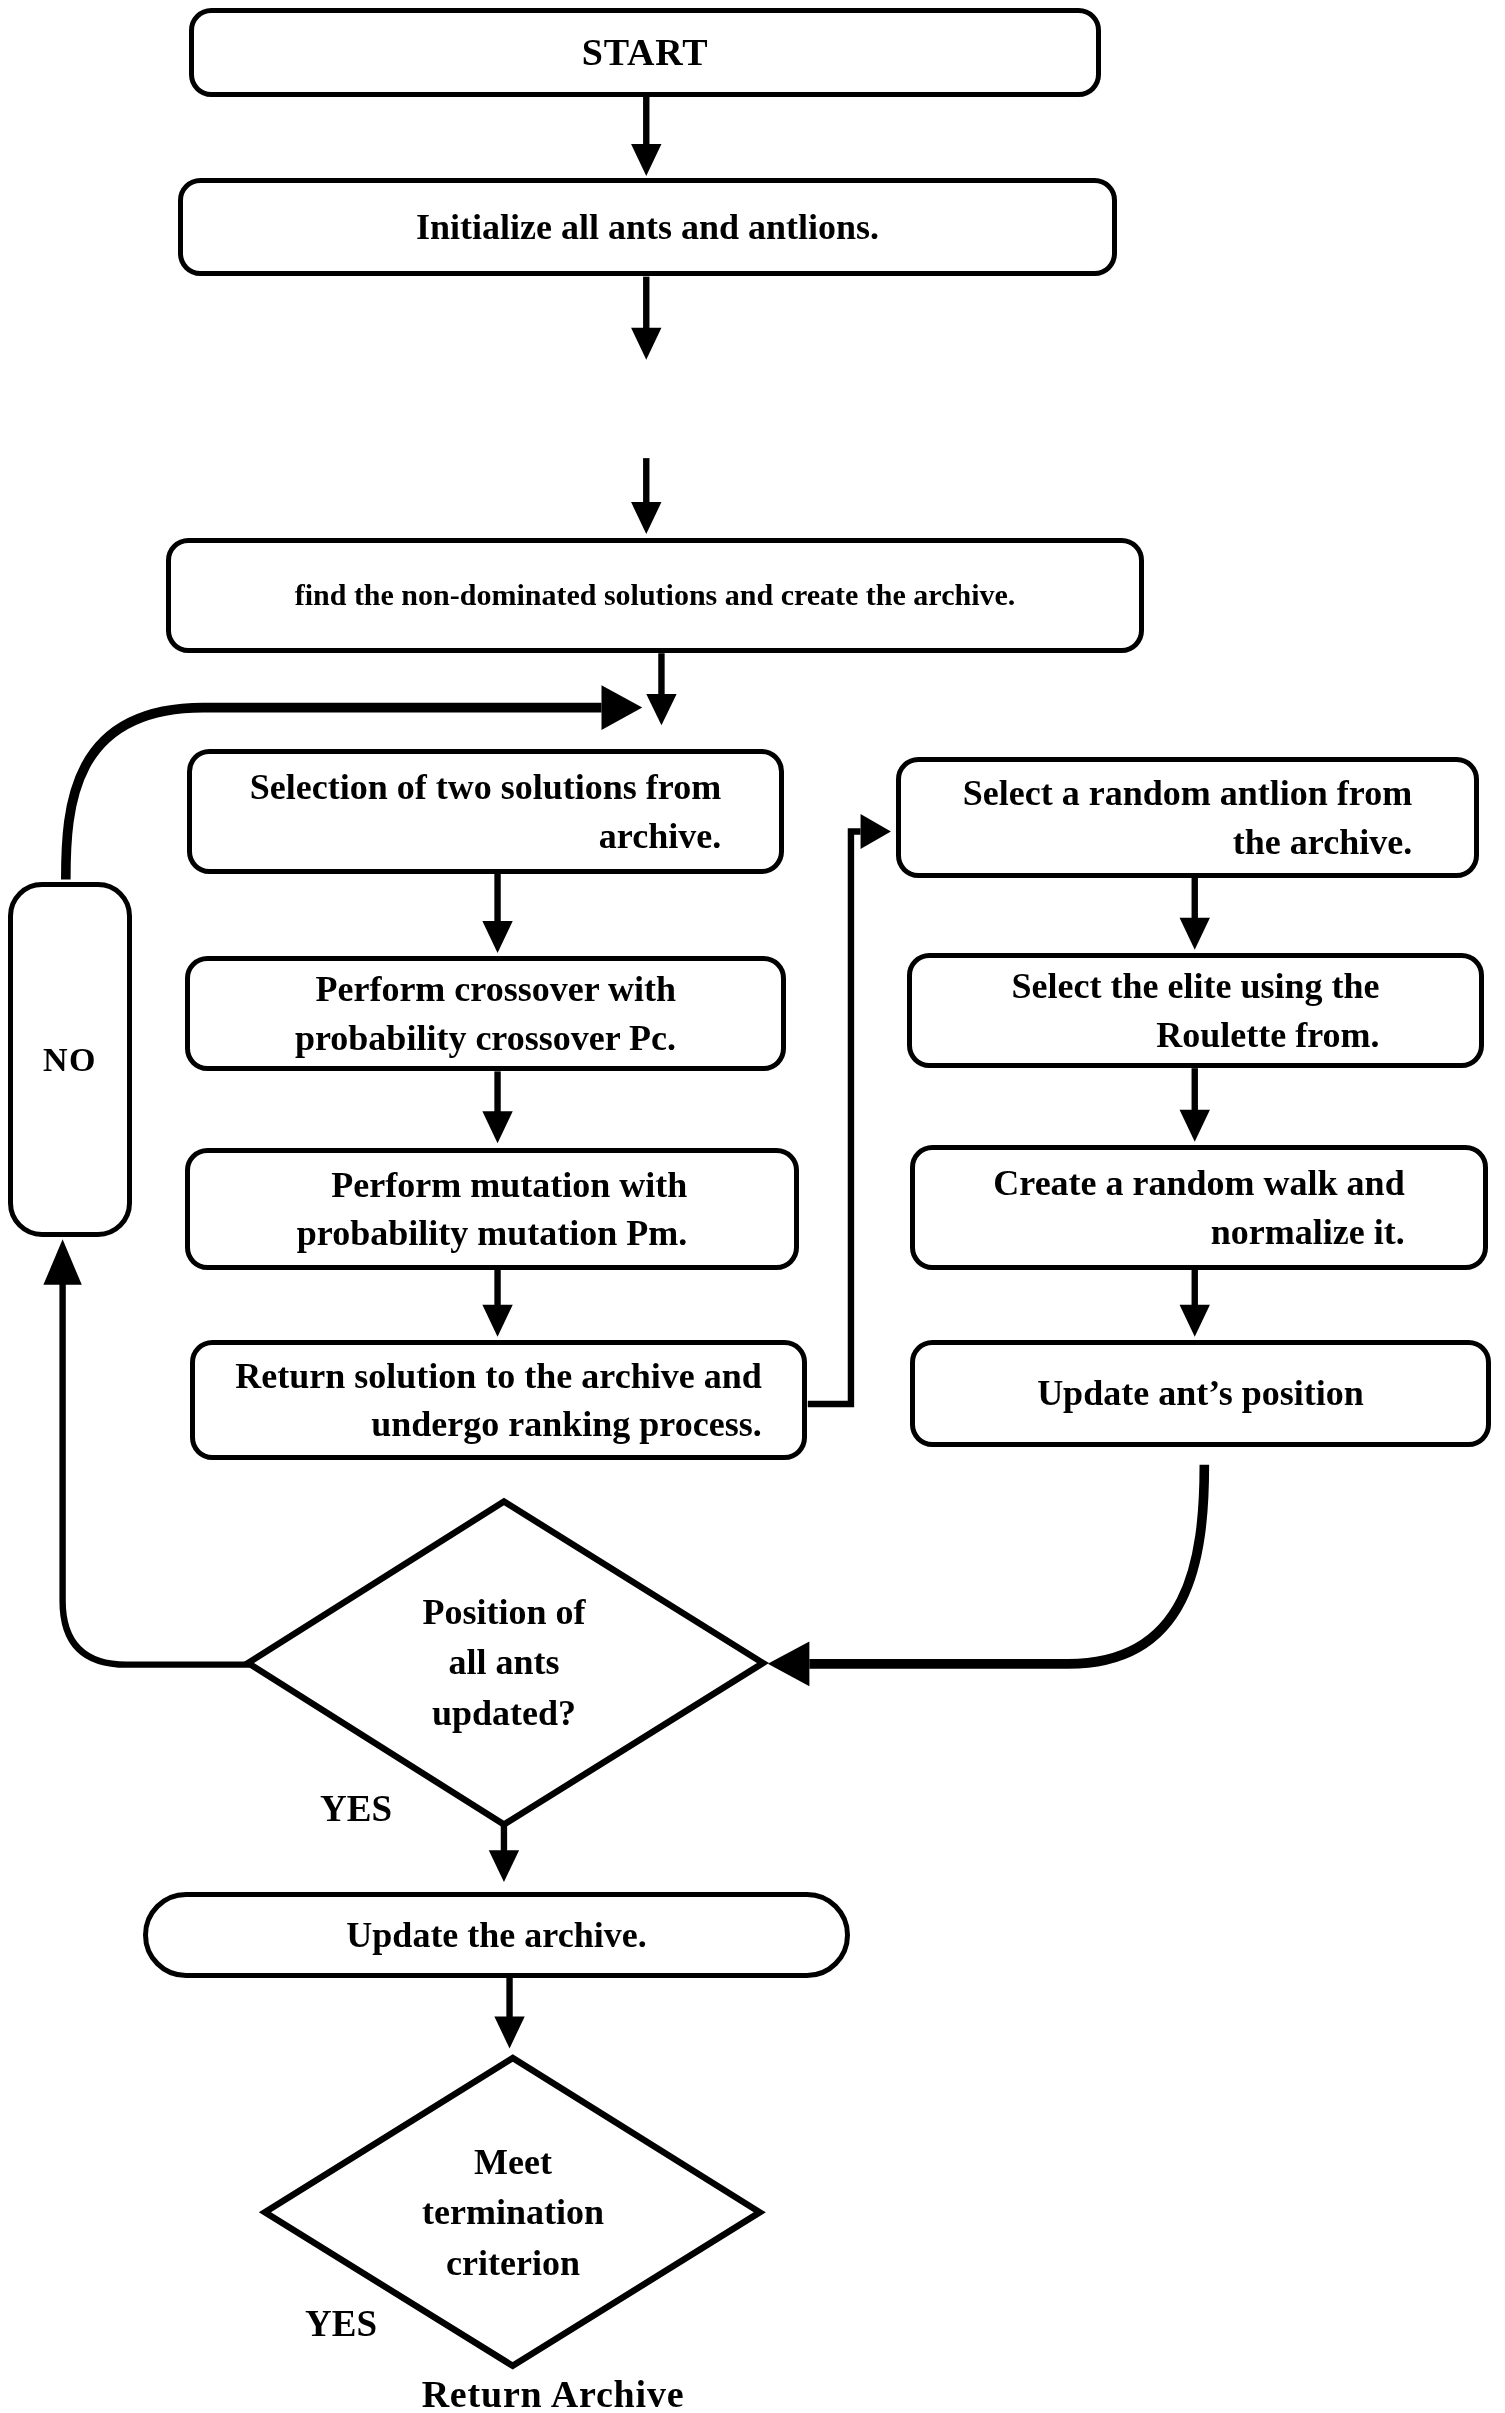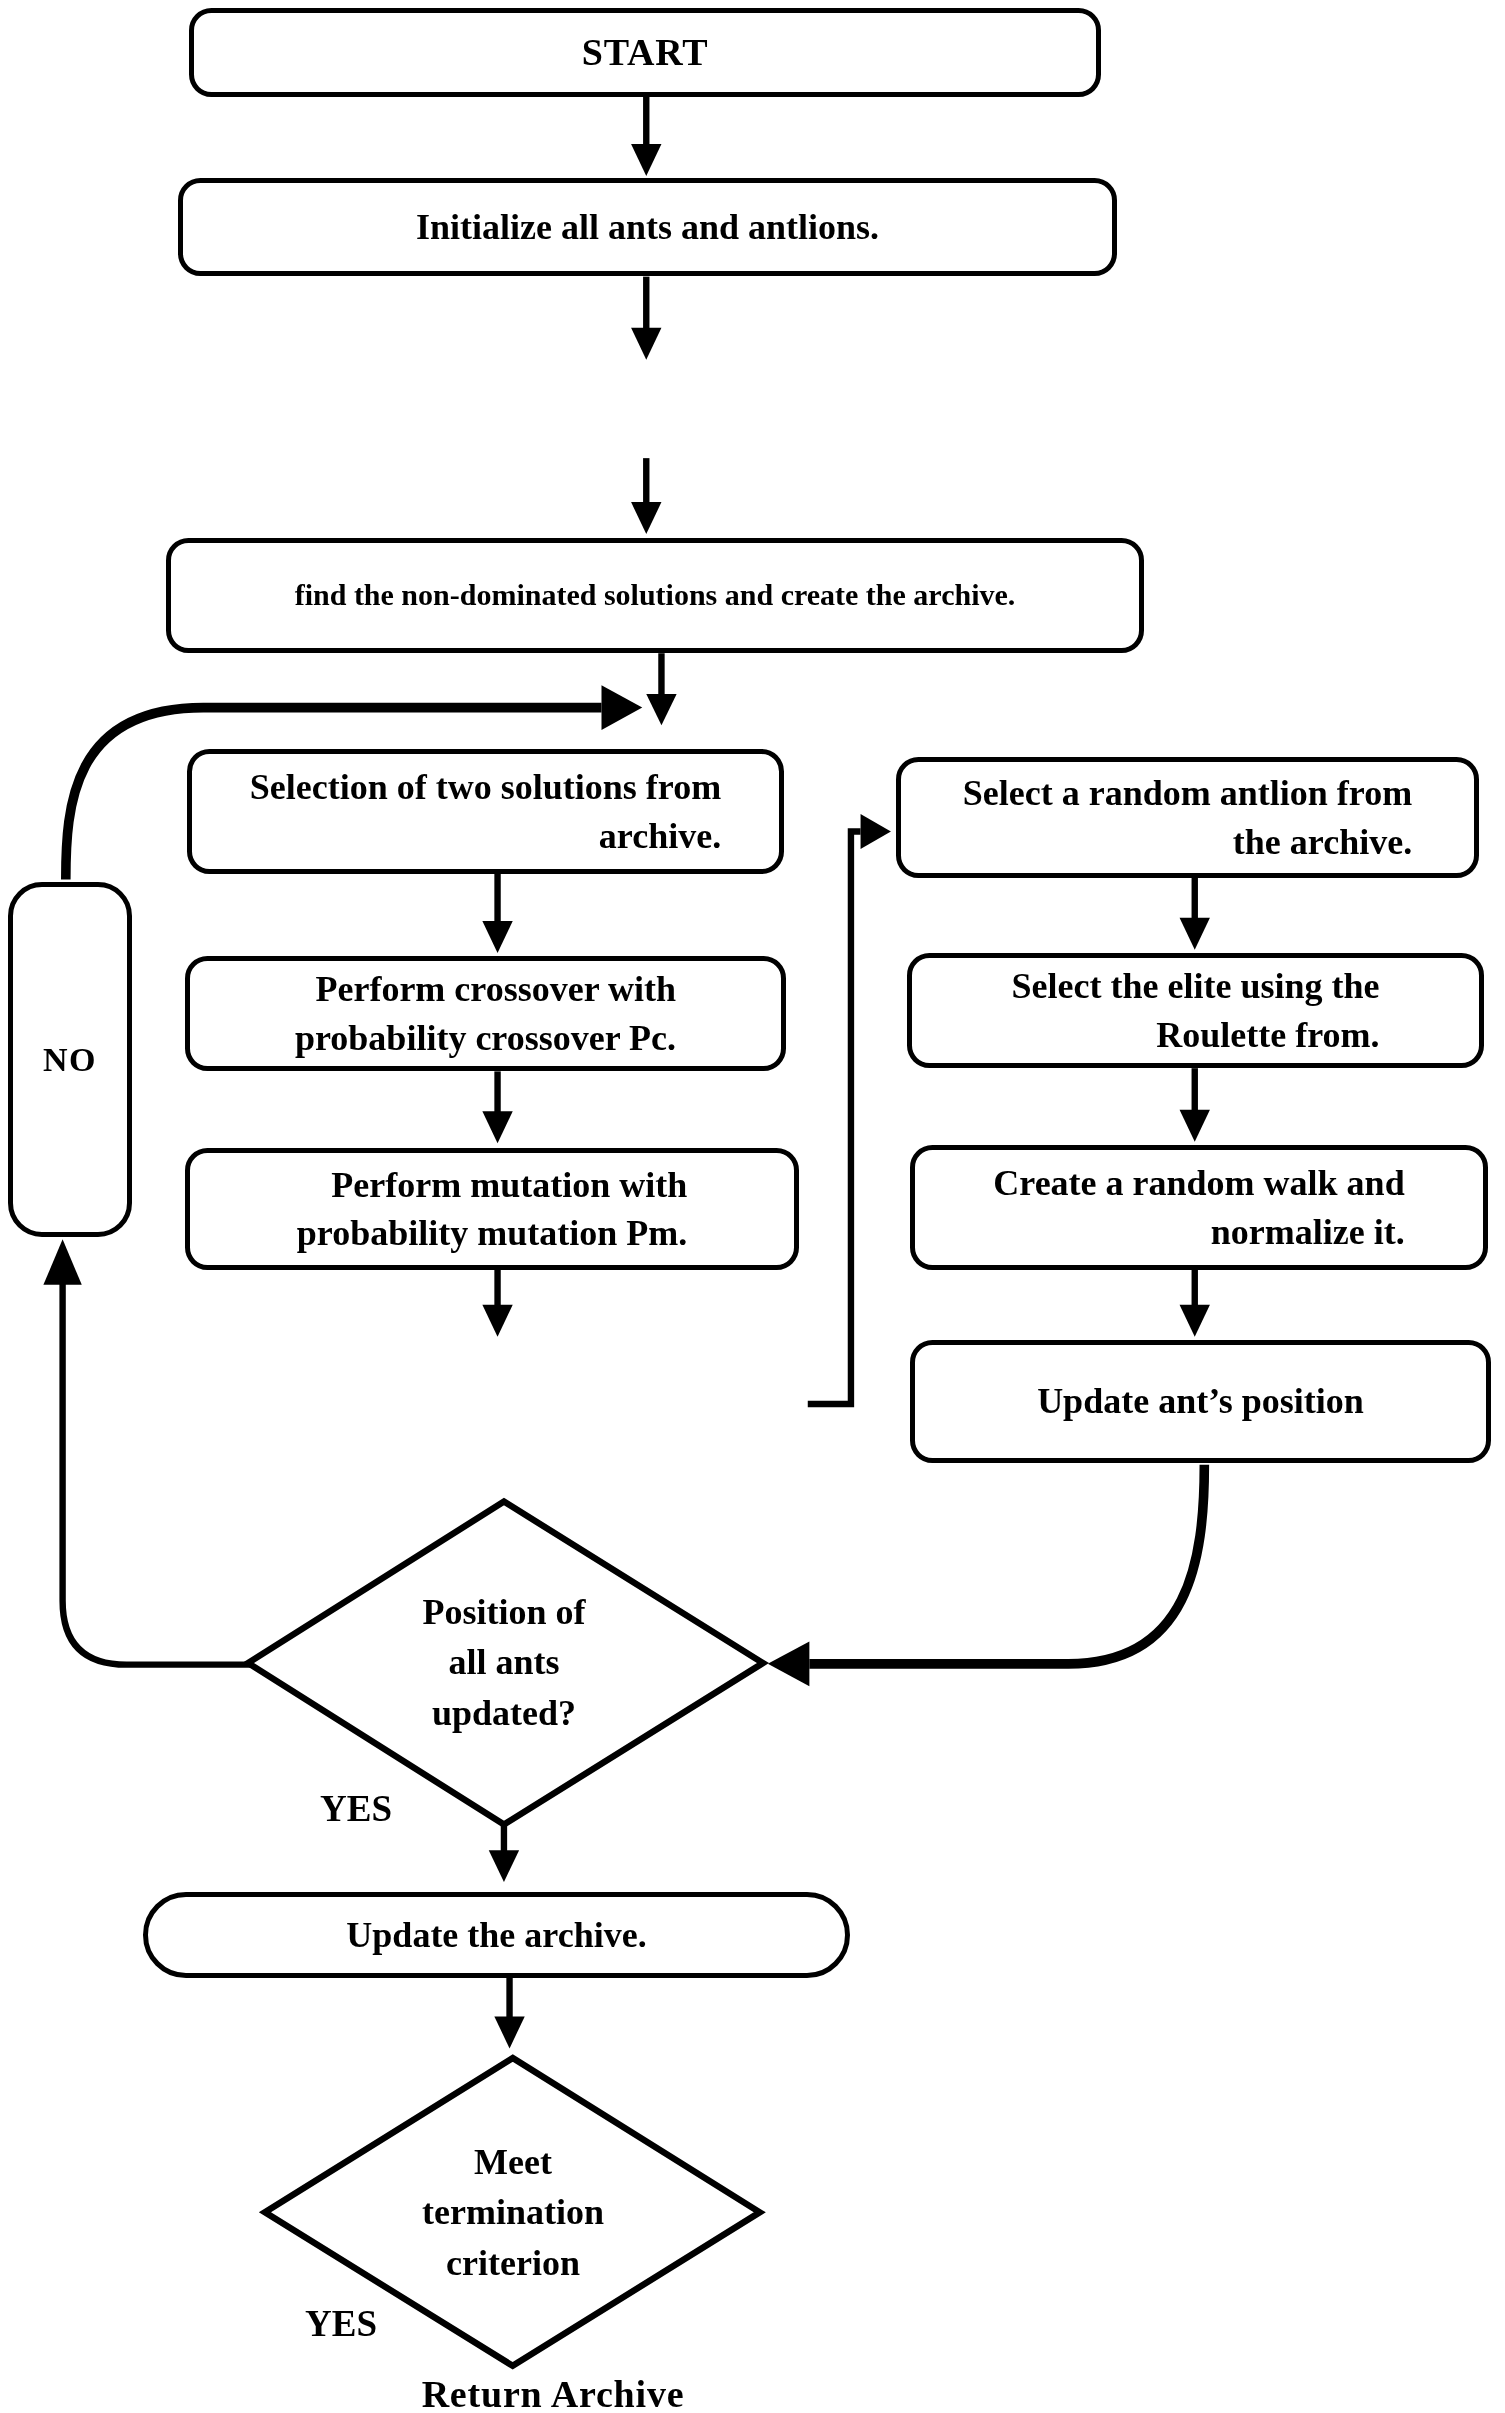--- a/index.html
+++ b/index.html
@@ -141,22 +141,24 @@
 
   <div class="node" style="left:907px; top:953px; width:577px; height:115px;"><span>Select the elite using the
 Roulette from.</span></div>
 
   <div class="node" style="left:185px; top:1148px; width:614px; height:122px;"><span>Perform mutation with
 probability mutation Pm.</span></div>
 
   <div class="node" style="left:910px; top:1145px; width:578px; height:125px;"><span>Create a random walk and
 normalize it.</span></div>
 
+  <div class="node" style="left:190px; top:1340px; width:617px; height:120px;"><span>Return solution to the archive and
+undergo ranking process.</span></div>
 
-  <div class="node nowrap" style="left:910px; top:1340px; width:581px; height:123px;">
+  <div class="node nowrap" style="left:910px; top:1340px; width:581px; height:107px;">
       <span>Update ant’s position</span>
     </div>
 
   <div class="dtext" style="left:336px; top:1587px; width:336px; height:152px;"><span>Position of
 all ants
 updated?</span></div>
 
   <div class="dtext" style="left:345px; top:2137px; width:336px; height:152px;"><span>Meet
 termination
 criterion</span></div>

